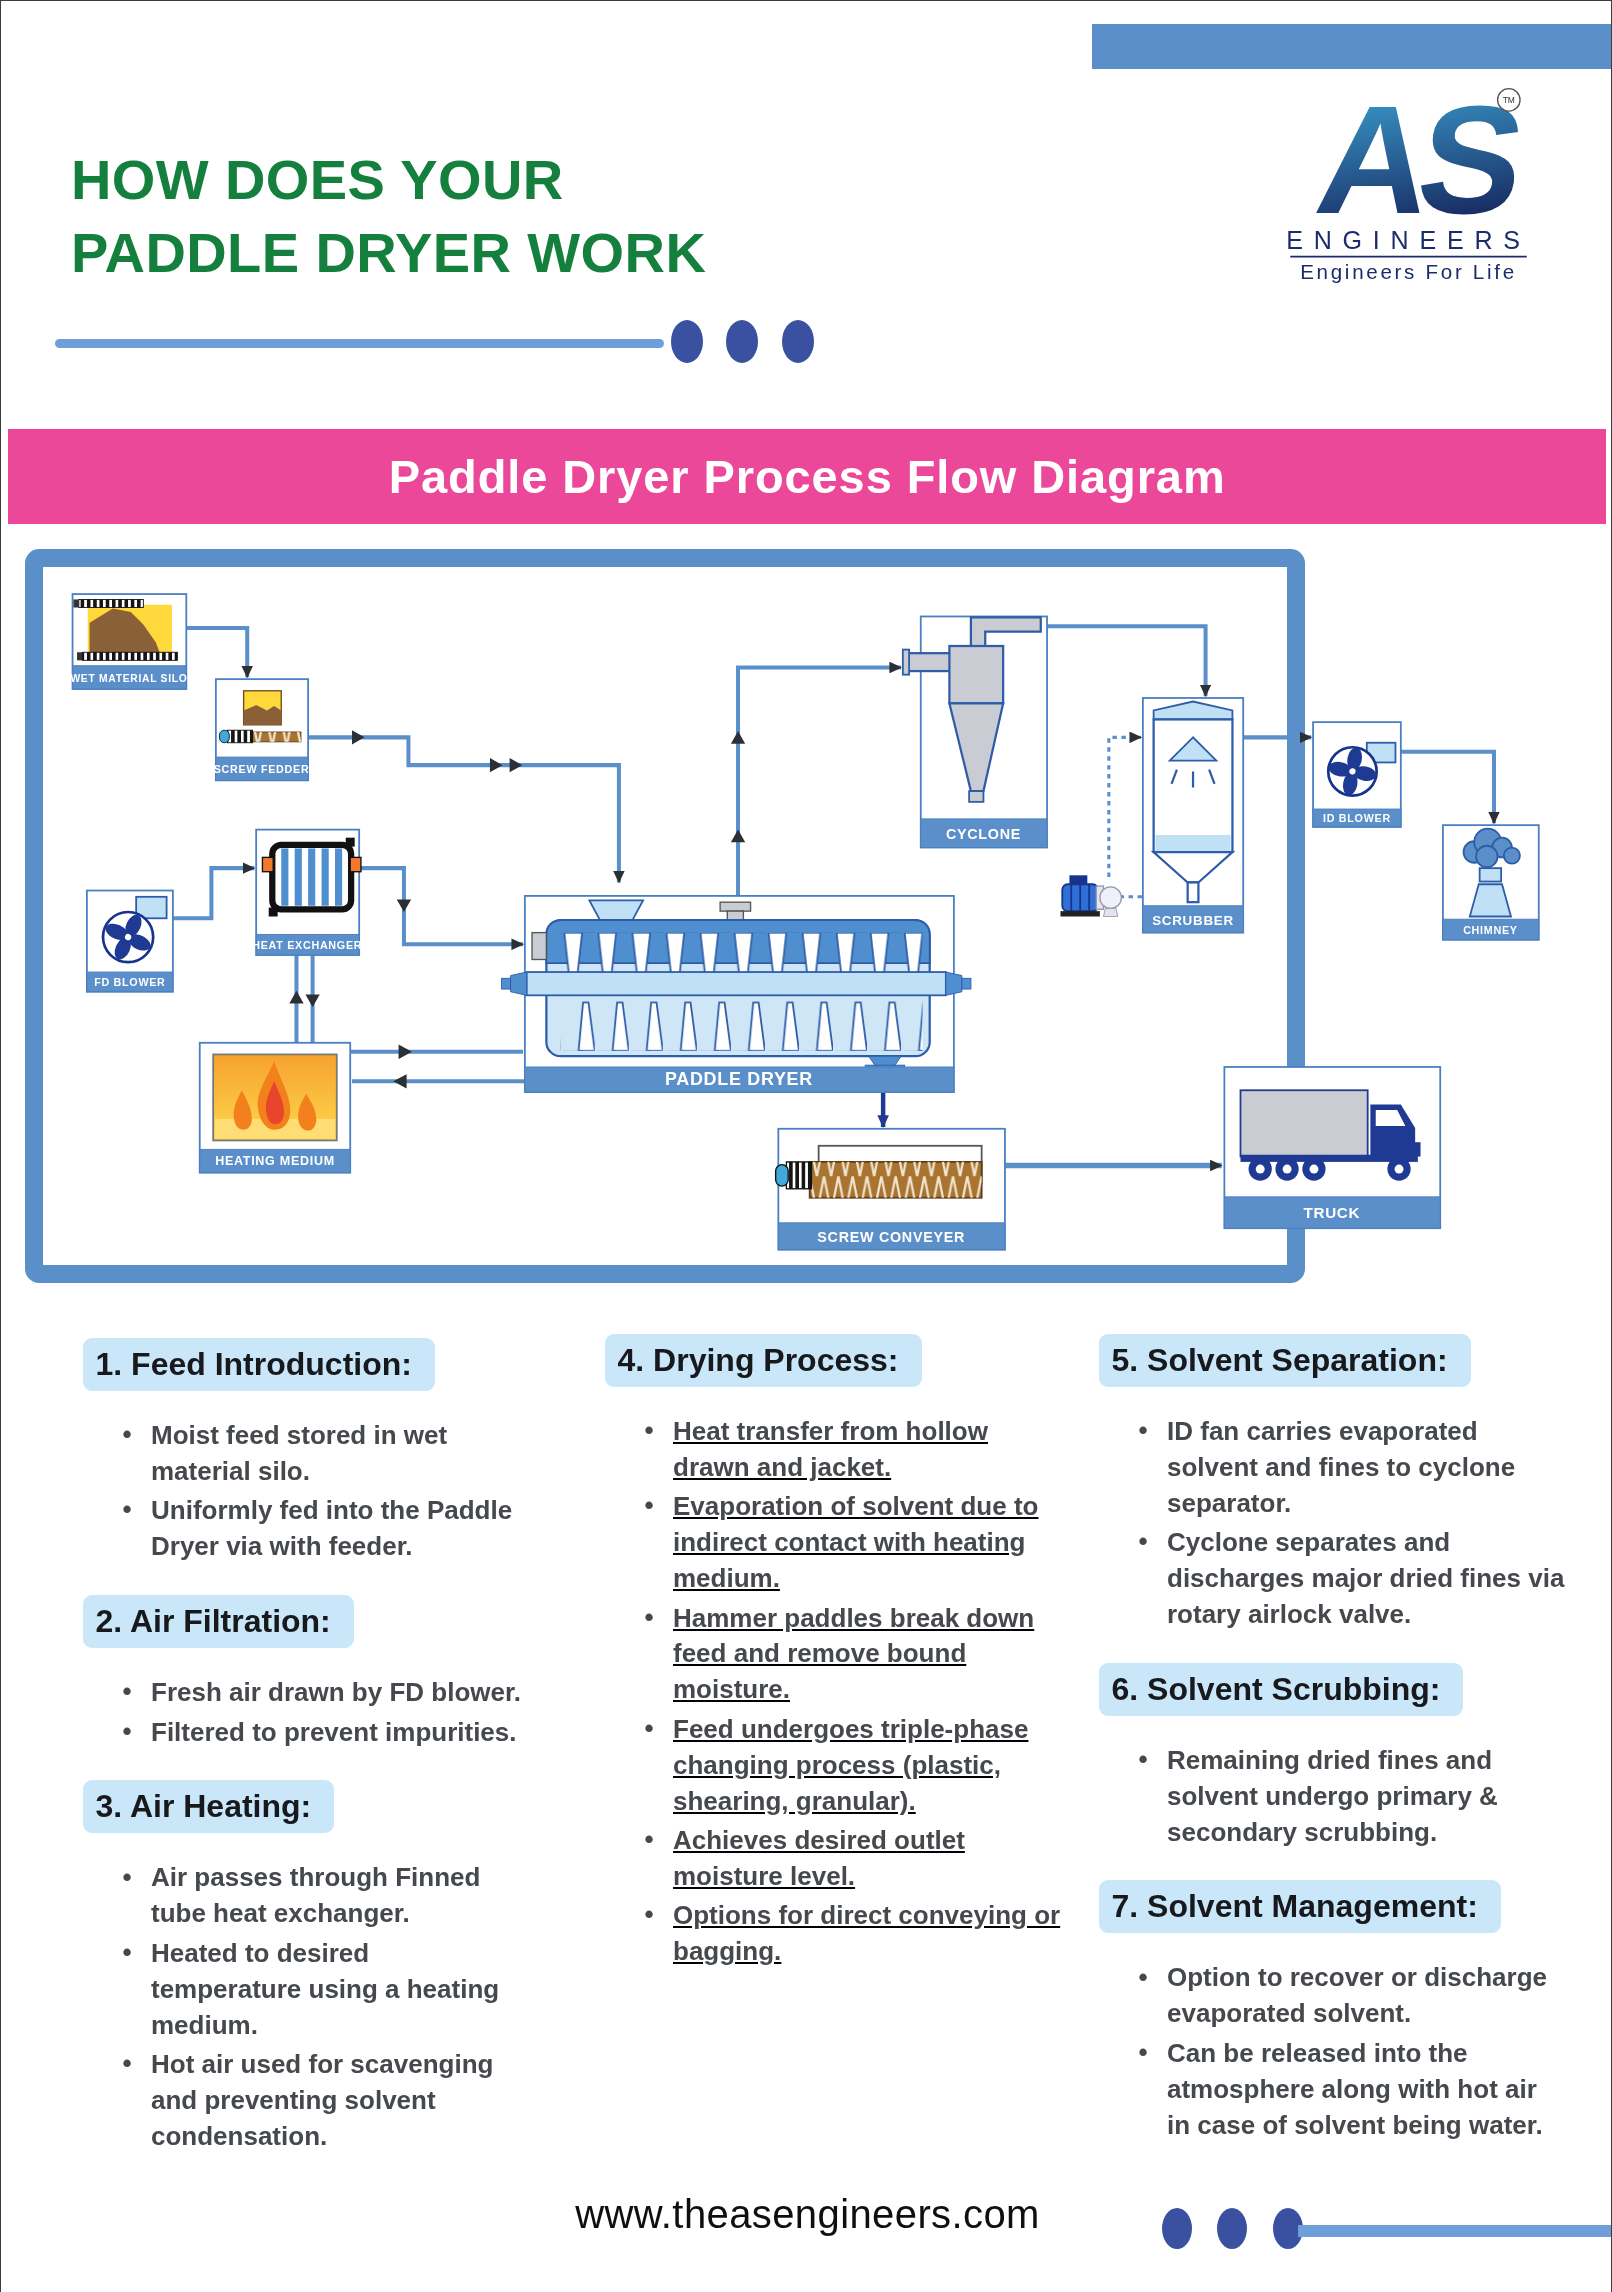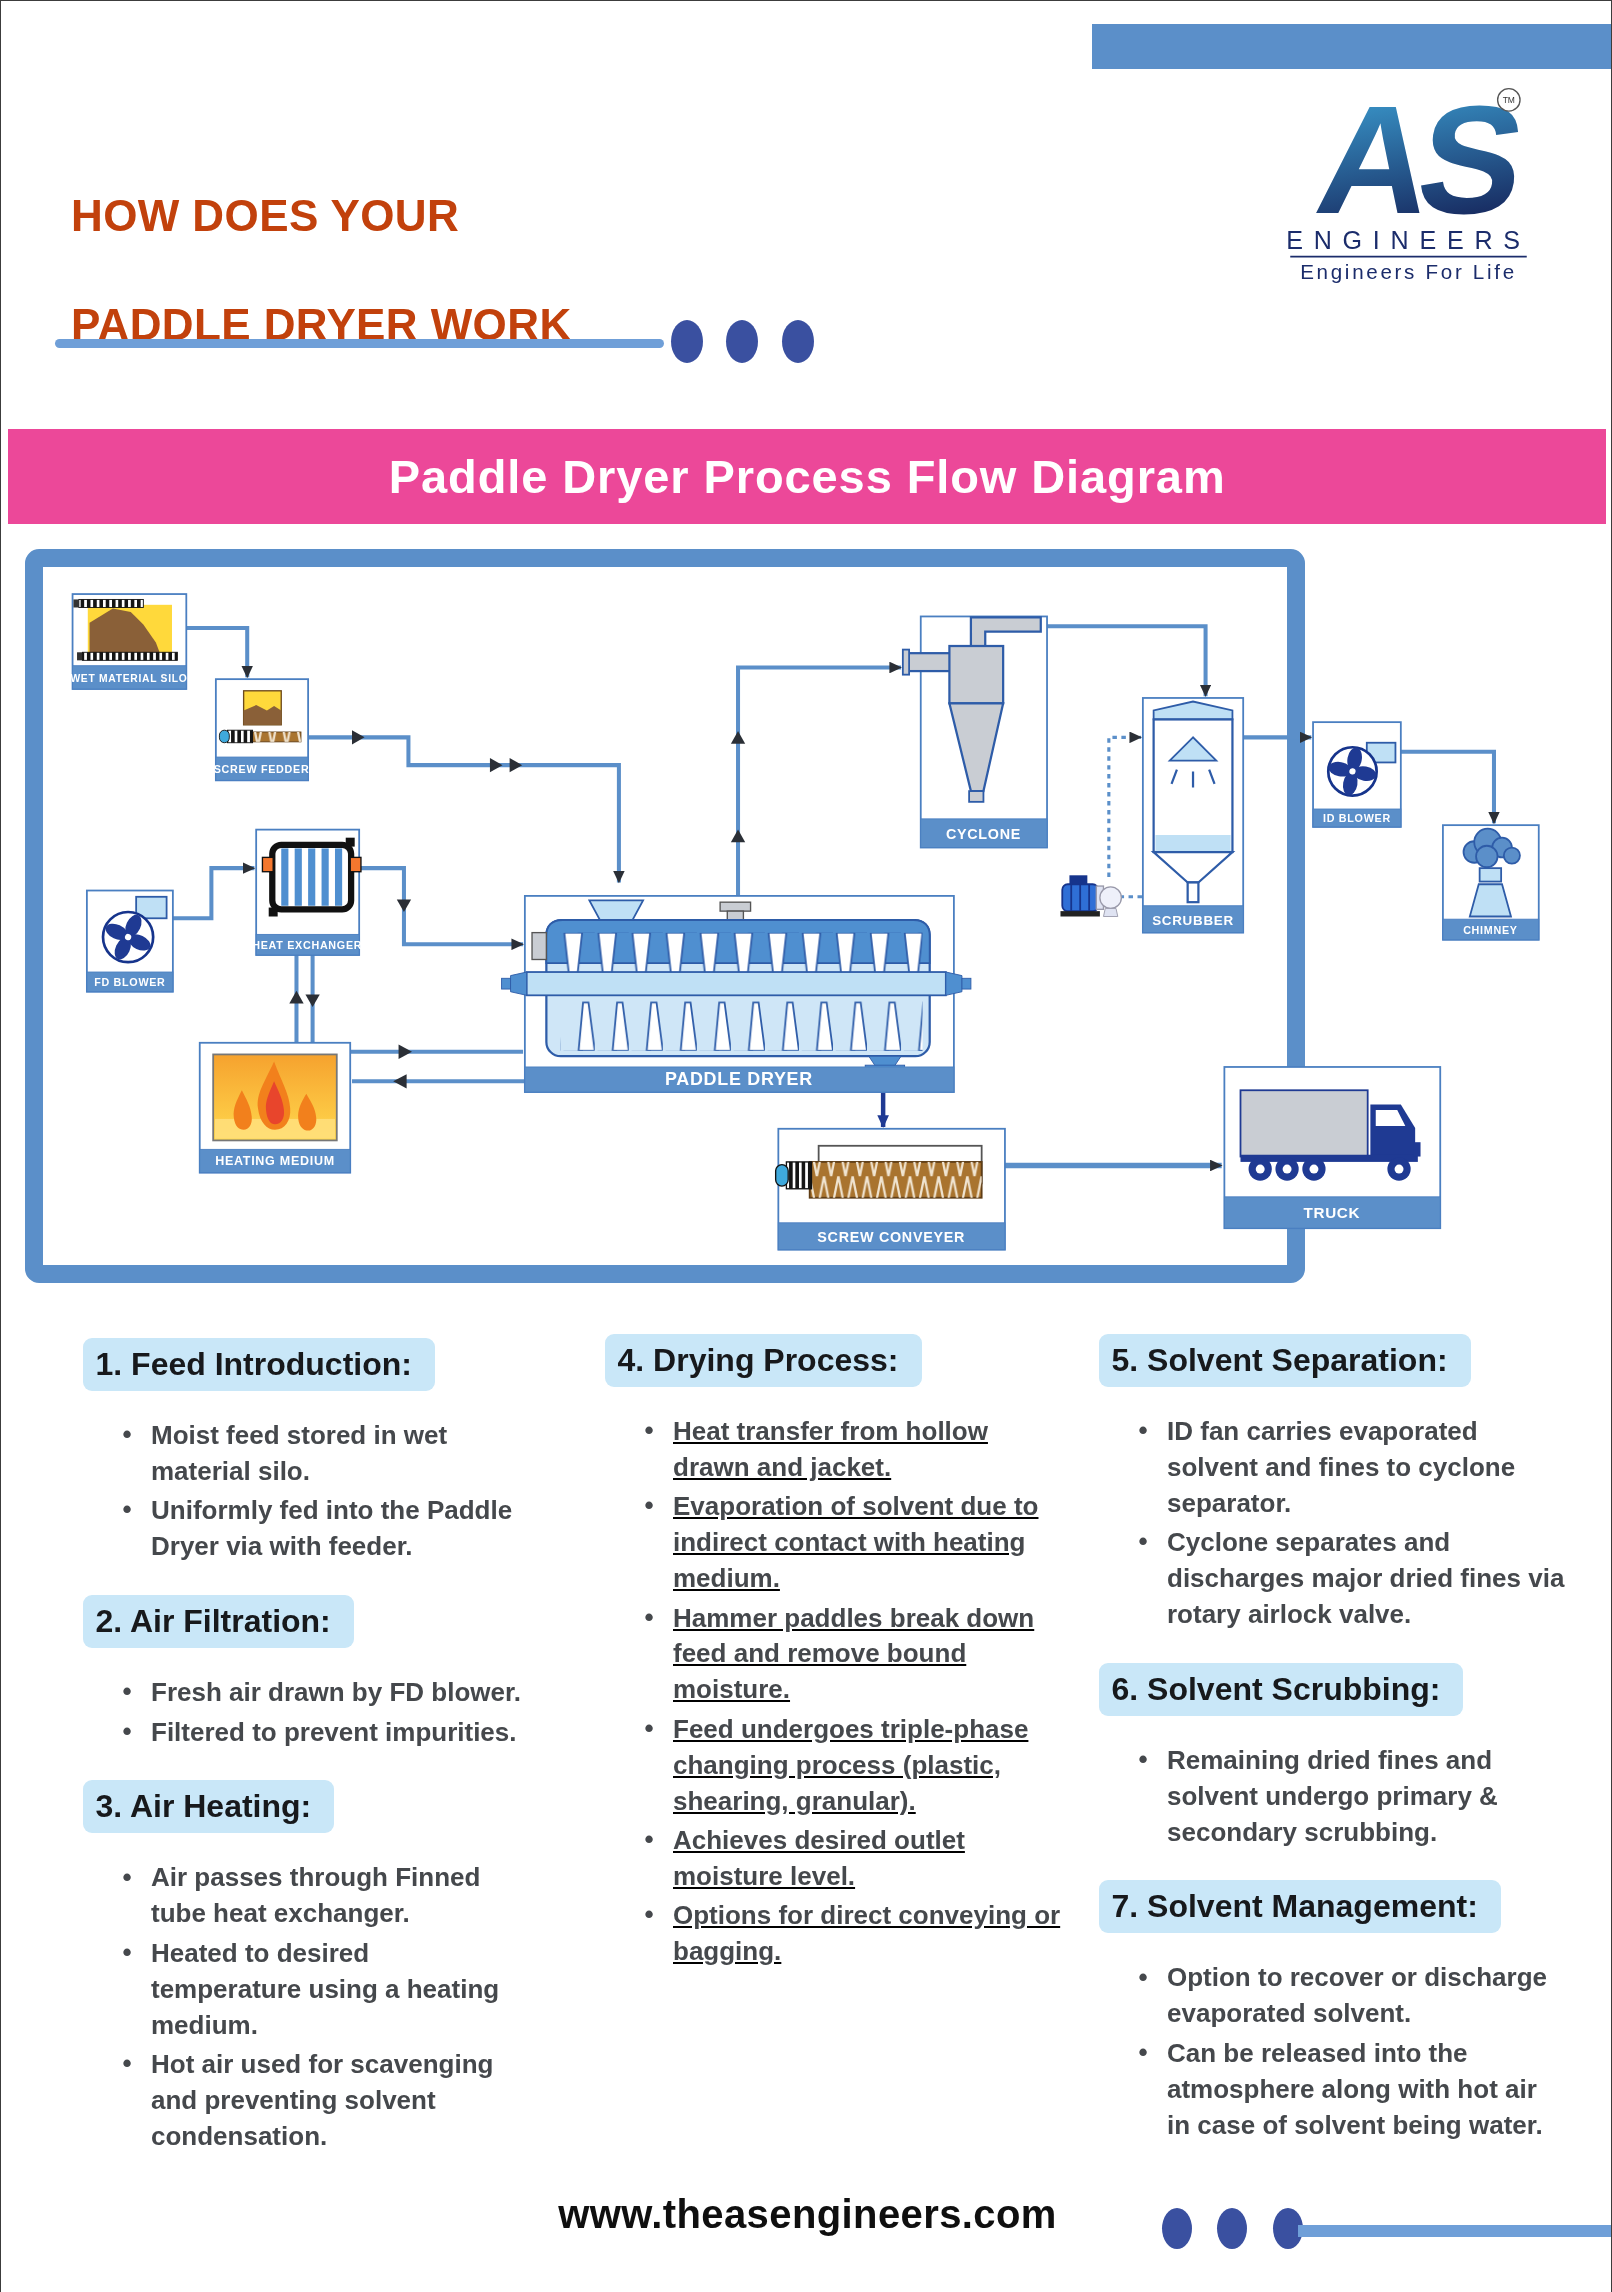--- a/index.html
+++ b/index.html
@@ -4,21 +4,21 @@
 <style>
   html,body{margin:0;padding:0;background:#e8e8e8;font-family:"Liberation Sans",sans-serif;}
   #page{position:relative;width:1612px;height:2293px;margin:0 auto;background:#ffffff;
         border:1.8px solid #3c3c3c;box-sizing:border-box;overflow:hidden;}
 
   
   .topbar{position:absolute;left:1091px;top:23px;width:521px;height:45px;background:#5b8fc9;}
 
   
   .titleblock{position:absolute;left:70px;top:142px;}
-  .t1{font-size:44px;font-weight:700;color:#c2410c;letter-spacing:0.4px;line-height:73px;white-space:nowrap;margin-top:36px;}
+  .t1{font-size:56px;font-weight:700;color:#15803d;letter-spacing:0.4px;line-height:73px;white-space:nowrap;}
   .rule{position:absolute;left:54px;top:338px;width:609px;height:9px;border-radius:5.4px;background:#6f9fd8;}
   .hdot{position:absolute;top:319px;width:32px;height:43px;border-radius:50%;background:#3a50a0;}
   .hd1{left:670px}.hd2{left:725px}.hd3{left:781px}
 
   
   .logo{position:absolute;left:1264px;top:72px;width:287px;height:215px;}
 
   
   .banner{position:absolute;left:7.2px;top:428px;width:1598px;height:95px;background:#ec4899;
           display:flex;align-items:center;justify-content:center;}
@@ -48,21 +48,21 @@
   .col ul{list-style:none;margin:27px 0 5.4px 36px;padding:0;}
   .col li{position:relative;padding-left:32px;font-size:26px;font-weight:700;color:#45484c;
           line-height:1.38;margin-bottom:3.6px;}
   .col li::before{content:"\2022";position:absolute;left:3.6px;top:-0.9px;color:#45484c;}
   .col1 ul{width:403px;}
   .col2 ul{width:428px;}
   .col3 ul{width:432px;}
 
   
   .site{position:absolute;left:466px;top:2191px;width:681px;text-align:center;
-        font-size:40px;font-weight:700;color:#0f0f0f;letter-spacing:0.4px;}
+        font-size:40px;font-weight:400;color:#0f0f0f;letter-spacing:0.4px;}
   .fdot{position:absolute;top:2207px;width:30px;height:41px;border-radius:50%;background:#3a50a0;}
   .fd1{left:1161px}.fd2{left:1216px}.fd3{left:1272px}
   .fline{position:absolute;left:1297px;top:2224px;width:315px;height:11.6px;background:#6f9fd8;}
 </style>
 </head>
 <body>
 
 <div id="page">
 
   <div class="topbar"></div>

